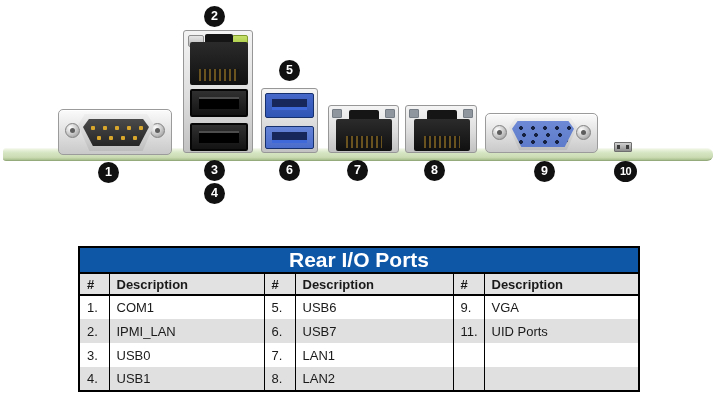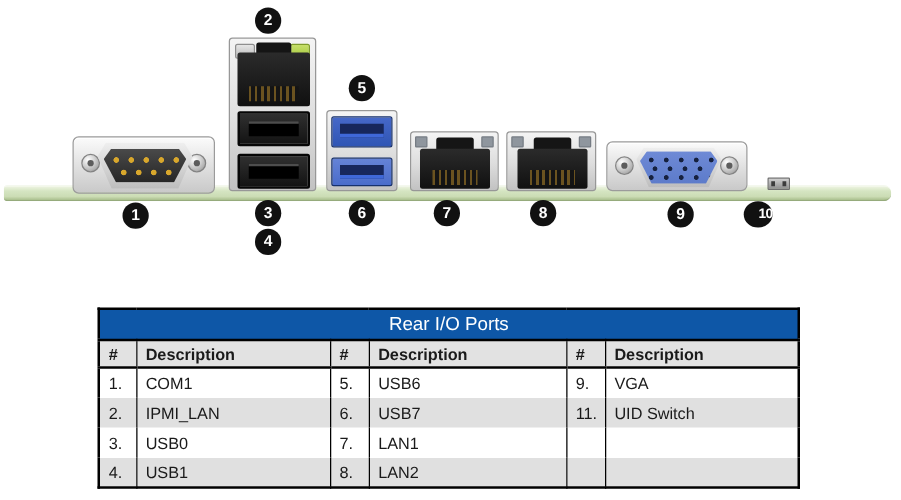--- a/index.html
+++ b/index.html
@@ -90,21 +90,21 @@
   
   .callout{width:21px;height:21px;border-radius:50%;background:var(--callout-black);
     color:#fff;font-weight:bold;font-size:12.5px;line-height:21px;text-align:center;z-index:5;}
   .callout.wide{width:23px;font-size:11px;line-height:21px;letter-spacing:-0.5px;}
 
   
   table.io{position:absolute;left:78px;top:246px;width:560px;border-collapse:collapse;
     table-layout:fixed;border:2px solid #000;font-size:13px;color:#1a1a1a;}
   table.io td{border-left:1px solid #000;overflow:hidden;white-space:nowrap;}
   table.io td:first-child{border-left:none;}
-  .t-title td{background:var(--table-header-blue);color:#ffffff;font-weight:normal;font-size:15px;
+  .t-title td{background:var(--table-header-blue);color:#ffffff;font-weight:bold;font-size:21px;
     text-align:center;height:25px;border-bottom:2px solid #000;}
   .t-head td{background:var(--header-row-gray);font-weight:bold;height:22px;
     border-bottom:2px solid #000;padding-left:7px;}
   .t-row td{height:24px;padding-left:7px;}
   .t-row.alt td{background:var(--row-alt-gray);}
 </style>
 </head>
 <body>
 
 <div class="abs" style="left:0;top:0;width:721px;height:230px;">
@@ -184,21 +184,21 @@
 
   <div class="abs callout" style="left:98px;top:162px;">1</div>
   <div class="abs callout" style="left:204px;top:6px;">2</div>
   <div class="abs callout" style="left:204px;top:160px;">3</div>
   <div class="abs callout" style="left:204px;top:183px;">4</div>
   <div class="abs callout" style="left:279px;top:60px;">5</div>
   <div class="abs callout" style="left:279px;top:160px;">6</div>
   <div class="abs callout" style="left:347px;top:160px;">7</div>
   <div class="abs callout" style="left:424px;top:160px;">8</div>
   <div class="abs callout" style="left:534px;top:161px;">9</div>
-  <div class="abs callout wide" style="left:595px;top:161px;text-align:right;">10</div>
+  <div class="abs callout wide" style="left:614px;top:161px;">10</div>
 </div>
 
 <table class="io">
   <colgroup>
     <col style="width:30px">
       <col style="width:155px">
     <col style="width:31px">
       <col style="width:158px">
     <col style="width:31px">
       <col style="width:155px">
@@ -222,21 +222,21 @@
     <td>USB6</td>
     <td>9.</td>
     <td>VGA</td>
   </tr>
   <tr class="t-row alt">
     <td>2.</td>
     <td>IPMI_LAN</td>
     <td>6.</td>
     <td>USB7</td>
     <td>11.</td>
-    <td>UID Switch</td>
+    <td>UID Ports</td>
   </tr>
   <tr class="t-row">
     <td>3.</td>
     <td>USB0</td>
     <td>7.</td>
     <td>LAN1</td>
     <td></td>
     <td></td>
   </tr>
   <tr class="t-row alt">

